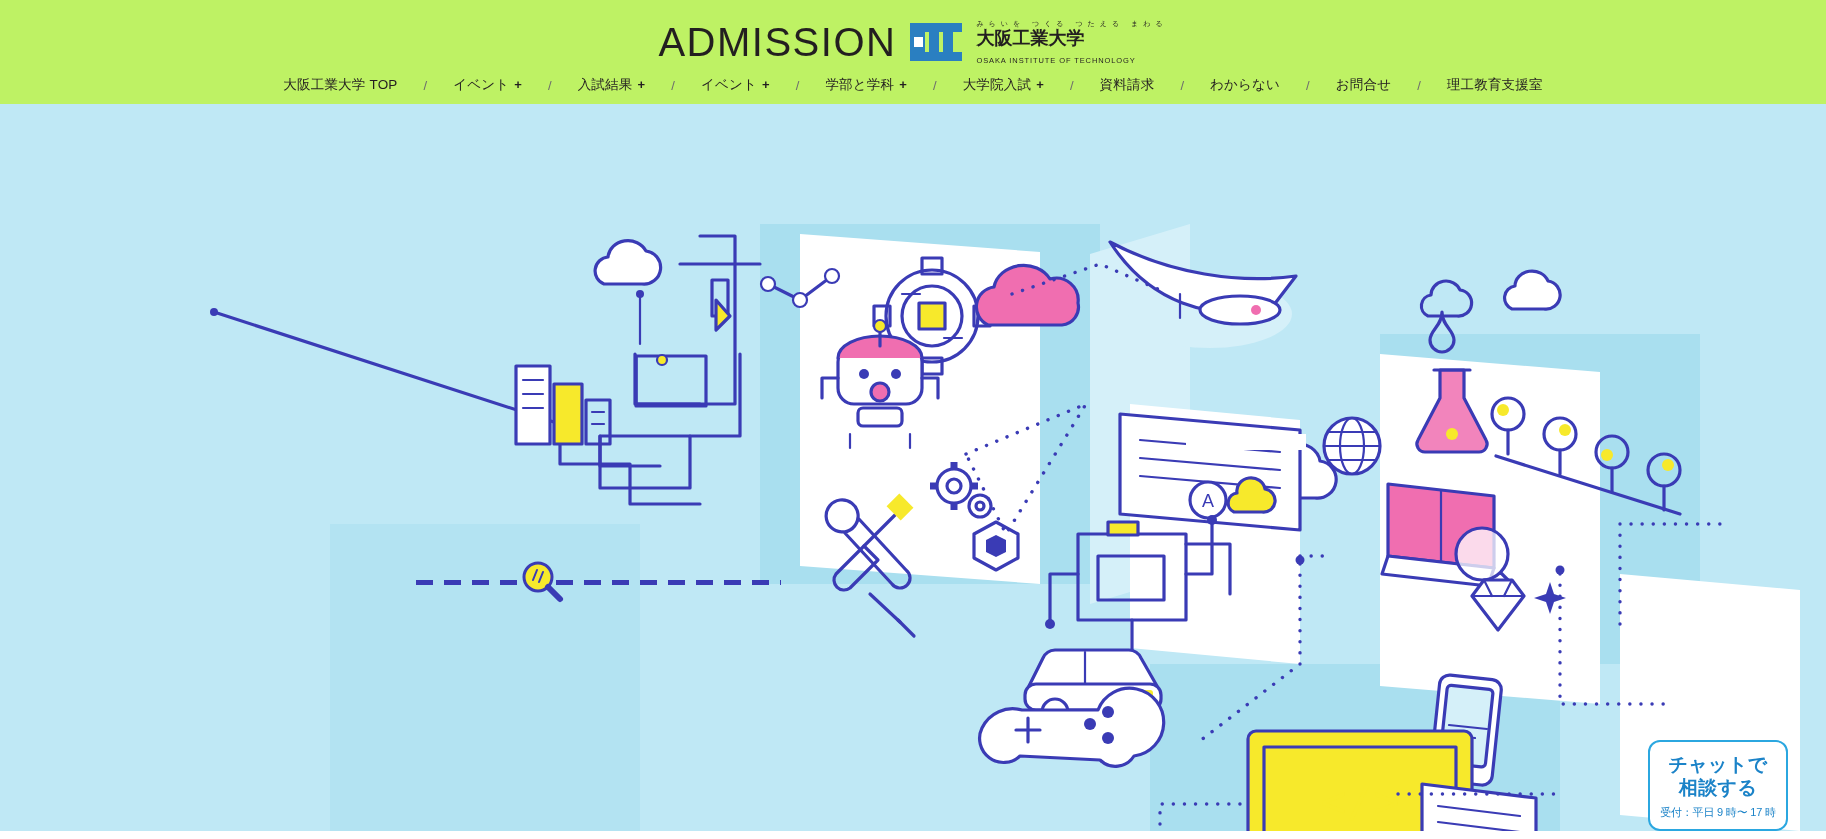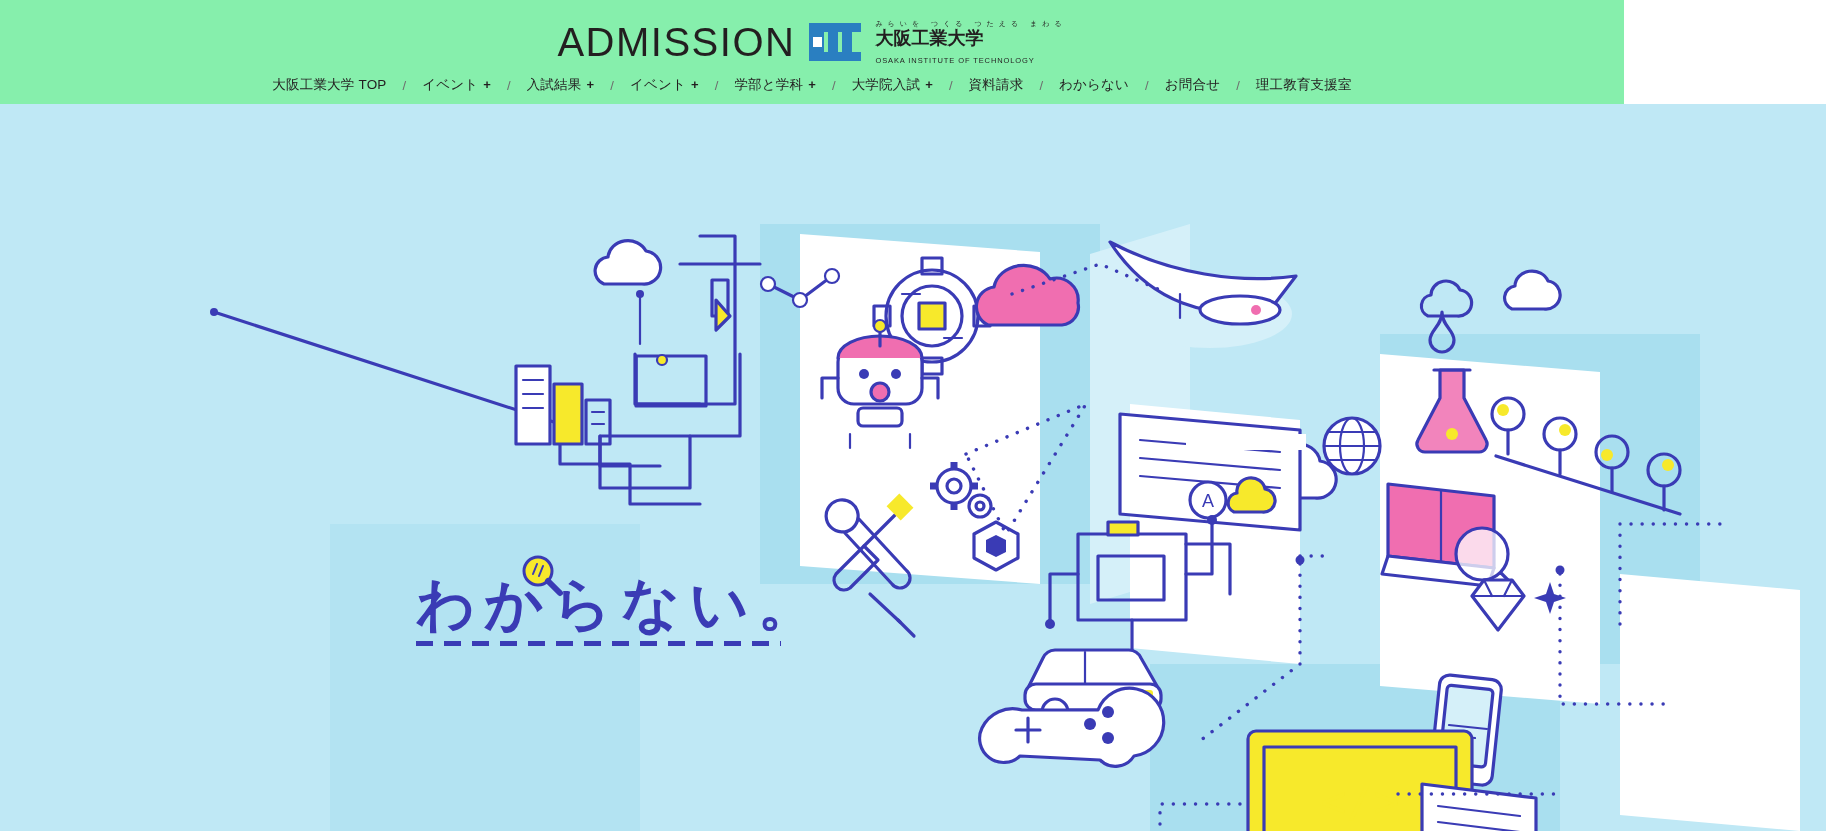--- a/index.html
+++ b/index.html
@@ -5,22 +5,22 @@
   * { box-sizing: border-box; margin: 0; padding: 0; }
   html, body {
     width: 1826px; height: 839px;
     overflow: hidden;
     background: #ffffff;
     font-family: "Liberation Sans", "DejaVu Sans", sans-serif;
   }
 
   
   .header {
-    width: 1624px;
-    background: #86efac;
+    width: 1826px;
+    background: #bef264;
     padding-top: 18px;
     position: relative;
     z-index: 40;
   }
   .logo-row {
     display: flex;
     align-items: center;
     justify-content: center;
     gap: 14px;
     height: 48px;
@@ -59,21 +59,21 @@
     font-size: 7.5px; color:#231f20; letter-spacing: 0.9px;
     margin-top: 9px; white-space: nowrap; font-weight: 400;
   }
 
   
   .nav {
     display: flex;
     align-items: center;
     justify-content: center;
     height: 38px;
-    gap: 0;
+    gap: 10px;
     white-space: nowrap;
   }
   .nav-item {
     font-size: 13.5px;
     color: #231f20;
     letter-spacing: 0.2px;
     display: inline-flex;
     align-items: center;
     gap: 5px;
     cursor: pointer;
@@ -586,24 +586,36 @@
         <path class="ink" d="M-26,-22 a26,22 0 0 1 52,0 L26,10 L-26,10 z" fill="#3a3bb5"></path>
         <circle class="wht" cx="-9" cy="-14" r="4"></circle>
         <circle class="wht" cx="9" cy="-14" r="4"></circle>
         <path class="ink" d="M-34,16 L-62,-14" stroke-width="11"></path>
       </g>
     </g>
   </svg>
 
   <div class="headline" id="headline-root">
       <div class="hl-line">
-        <div class="hl-text">わからない。</div>
         <div class="hl-rule w1"></div>
         <svg class="hl-accent" style="left:103px;top:-22px;" width="46" height="46" viewBox="0 0 46 46">
           <circle cx="19" cy="19" r="14" fill="#f7e92b" stroke="#3a3bb5" stroke-width="3"></circle>
           <line x1="29" y1="29" x2="41" y2="41" stroke="#3a3bb5" stroke-width="6" stroke-linecap="round"></line>
           <path d="M14 22 L18 12 M20 24 L24 14" stroke="#3a3bb5" stroke-width="2" stroke-linecap="round"></path>
         </svg>
       </div>
     </div>
 
+  <div class="chat-widget">
+    <div class="chat-close">
+      <span></span>
+        <span></span>
+    </div>
+    <div class="chat-bubble">
+      <div class="chat-title">
+        <div>チャットで</div>
+        <div>相談する</div>
+      </div>
+      <div class="chat-sub">受付：平日 9 時〜 17 時</div>
+    </div>
+  </div>
 
 </div>
 
 </body></html>

